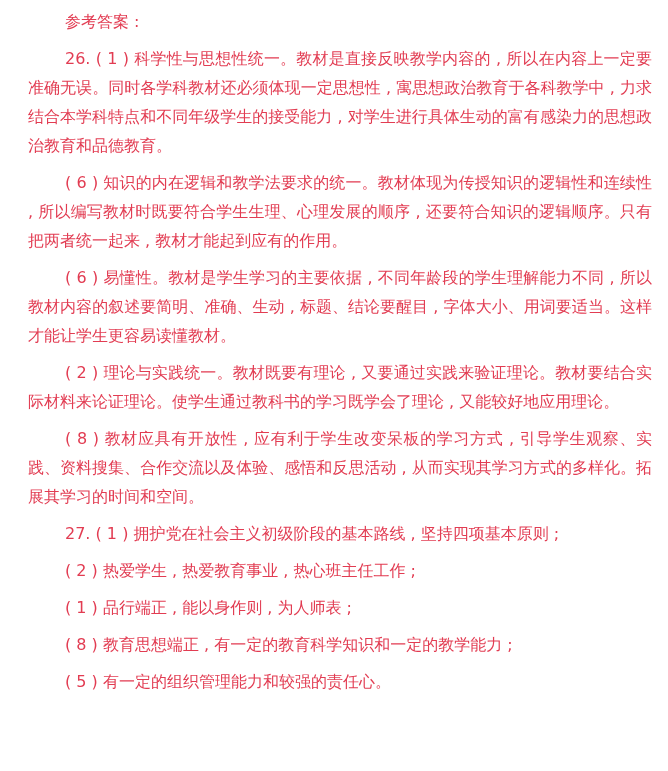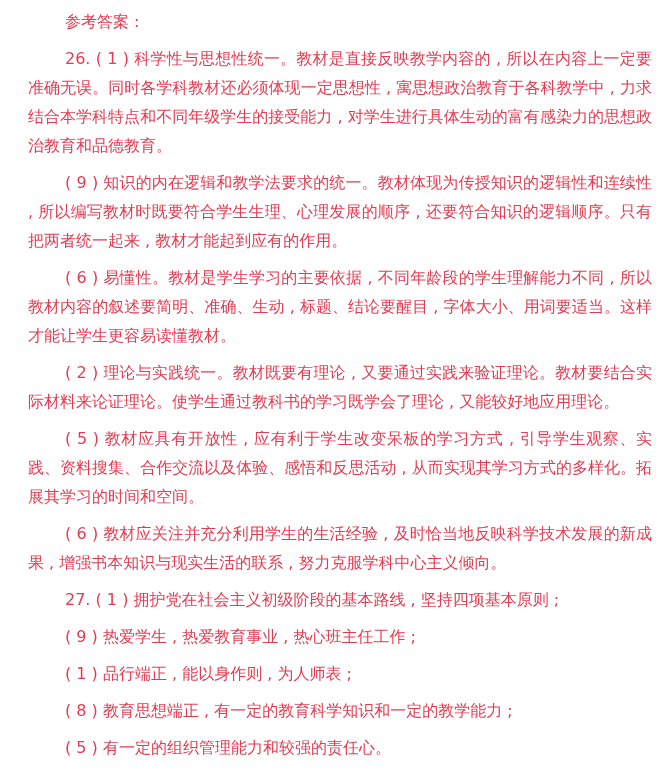--- a/index.html
+++ b/index.html
@@ -30,23 +30,22 @@
   .doc p:last-child {
     margin-bottom: 16px;
   }
 </style>
 </head>
 <body style="--text-color: #e23c52; background: rgb(255, 255, 255);">
 
 <div class="doc">
   <p>参考答案 :</p>
   <p>26. ( 1 ) 科学性与思想性统一。教材是直接反映教学内容的 , 所以在内容上一定要准确无误。同时各学科教材还必须体现一定思想性 , 寓思想政治教育于各科教学中 , 力求结合本学科特点和不同年级学生的接受能力 , 对学生进行具体生动的富有感染力的思想政治教育和品德教育。</p>
-  <p>( 9 ) 知识的内在逻辑和教学法要求的统一。教材体现为传授知识的逻辑性和连续性 , 所以编写教材时既要符合学生生理、心理发展的顺序 , 还要符合知识的逻辑顺序。只有把两者统一起来 , 教材才能起到应有的作用。</p>
+  <p>( 6 ) 知识的内在逻辑和教学法要求的统一。教材体现为传授知识的逻辑性和连续性 , 所以编写教材时既要符合学生生理、心理发展的顺序 , 还要符合知识的逻辑顺序。只有把两者统一起来 , 教材才能起到应有的作用。</p>
   <p>( 6 ) 易懂性。教材是学生学习的主要依据 , 不同年龄段的学生理解能力不同 , 所以教材内容的叙述要简明、准确、生动 , 标题、结论要醒目 , 字体大小、用词要适当。这样才能让学生更容易读懂教材。</p>
   <p>( 2 ) 理论与实践统一。教材既要有理论 , 又要通过实践来验证理论。教材要结合实际材料来论证理论。使学生通过教科书的学习既学会了理论 , 又能较好地应用理论。</p>
-  <p>( 5 ) 教材应具有开放性 , 应有利于学生改变呆板的学习方式 , 引导学生观察、实践、资料搜集、合作交流以及体验、感悟和反思活动 , 从而实现其学习方式的多样化。拓展其学习的时间和空间。</p>
-  <p>( 6 ) 教材应关注并充分利用学生的生活经验 , 及时恰当地反映科学技术发展的新成果 , 增强书本知识与现实生活的联系 , 努力克服学科中心主义倾向。</p>
+  <p>( 8 ) 教材应具有开放性 , 应有利于学生改变呆板的学习方式 , 引导学生观察、实践、资料搜集、合作交流以及体验、感悟和反思活动 , 从而实现其学习方式的多样化。拓展其学习的时间和空间。</p>
   <p>27. ( 1 ) 拥护党在社会主义初级阶段的基本路线 , 坚持四项基本原则 ;</p>
-  <p>( 9 ) 热爱学生 , 热爱教育事业 , 热心班主任工作 ;</p>
+  <p>( 2 ) 热爱学生 , 热爱教育事业 , 热心班主任工作 ;</p>
   <p>( 1 ) 品行端正 , 能以身作则 , 为人师表 ;</p>
   <p>( 8 ) 教育思想端正 , 有一定的教育科学知识和一定的教学能力 ;</p>
   <p>( 5 ) 有一定的组织管理能力和较强的责任心。</p>
 </div>
 
 </body></html>

